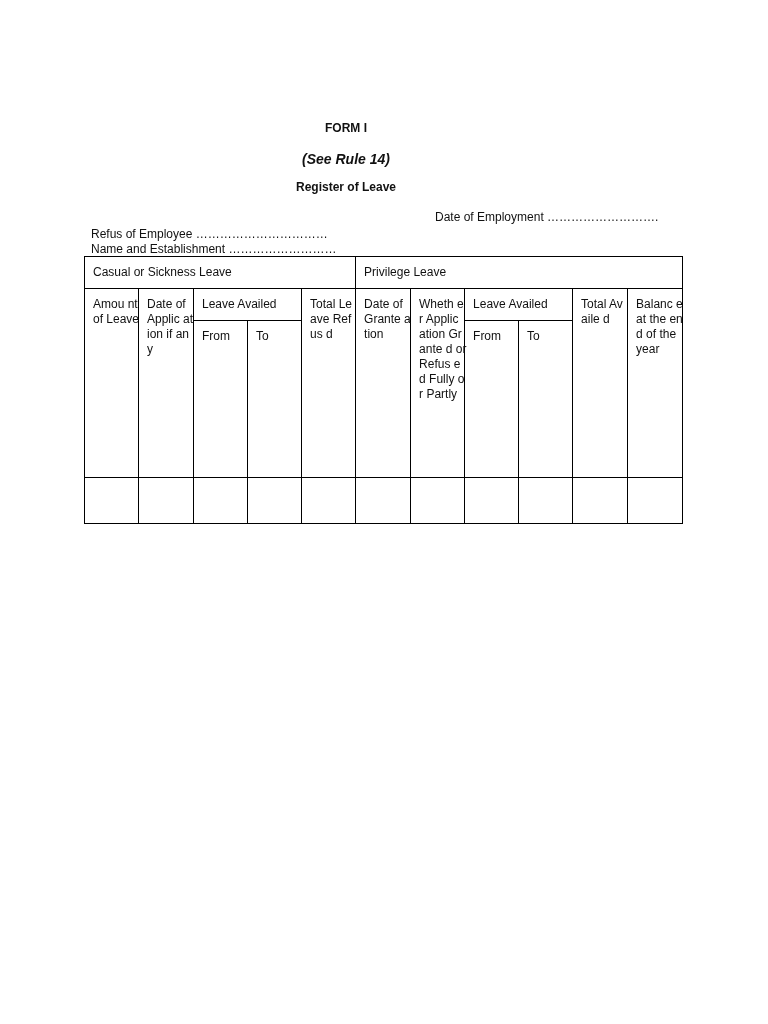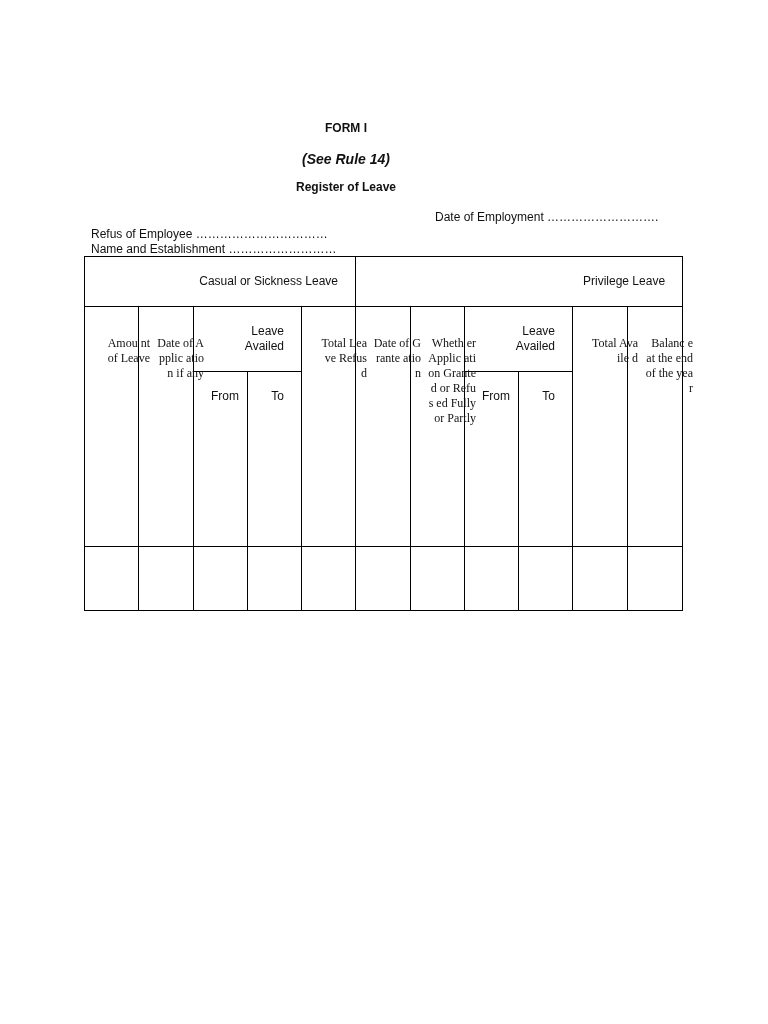--- a/index.html
+++ b/index.html
@@ -6,27 +6,27 @@
   body { width: 768px; height: 1024px; position: relative; font-family: "Liberation Sans", sans-serif; color: #111; }
   .center { position: absolute; left: 12px; width: 668px; text-align: center; }
   .form-title { top: 121px; font-size: 12px; font-weight: bold; }
   .rule-ref { top: 151px; font-size: 14px; font-weight: bold; font-style: italic; }
   .register-title { top: 180px; font-size: 12px; font-weight: bold; }
   .field { position: absolute; font-size: 12px; white-space: nowrap; }
   .f1 { left: 91px; top: 210px; margin-top: 32px; }
   .f2 { left: 91px; top: 227px; }
   .f3 { left: 435px; top: 210px; }
   table.reg { position: absolute; left: 84px; top: 256px; width: 598px; border-collapse: collapse; table-layout: fixed; font-size: 12px; }
-  table.reg td { border: 1.5px solid #000; text-align: right; vertical-align: top; padding: 17px; line-height: 15px; }
+  table.reg td { border: 1.5px solid #000; text-align: left; vertical-align: top; padding: 8px; line-height: 15px; }
   td.group { height: 15px; border-bottom-width: 1.5px; }
   td.sub { height: 14px; border-bottom: 2px solid #000; }
   td.tall { height: 155px; }
   td.from-to { height: 140px; }
   tr.data td { height: 29px; }
-  .wrap { display: block; width: 48px; margin: 12px auto; word-break: break-all; font-family: Liberation Serif, serif; }
+  .wrap { display: block; width: 48px; margin: 0 auto; word-break: break-all; }
 </style>
 </head>
 <body>
 
 <div class="center form-title">FORM I</div>
 <div class="center rule-ref">(See Rule 14)</div>
 <div class="center register-title">Register of Leave</div>
 
 <div class="field f1">Name and Establishment ………………………</div>
 <div class="field f2">Refus of Employee ……………………………</div>

